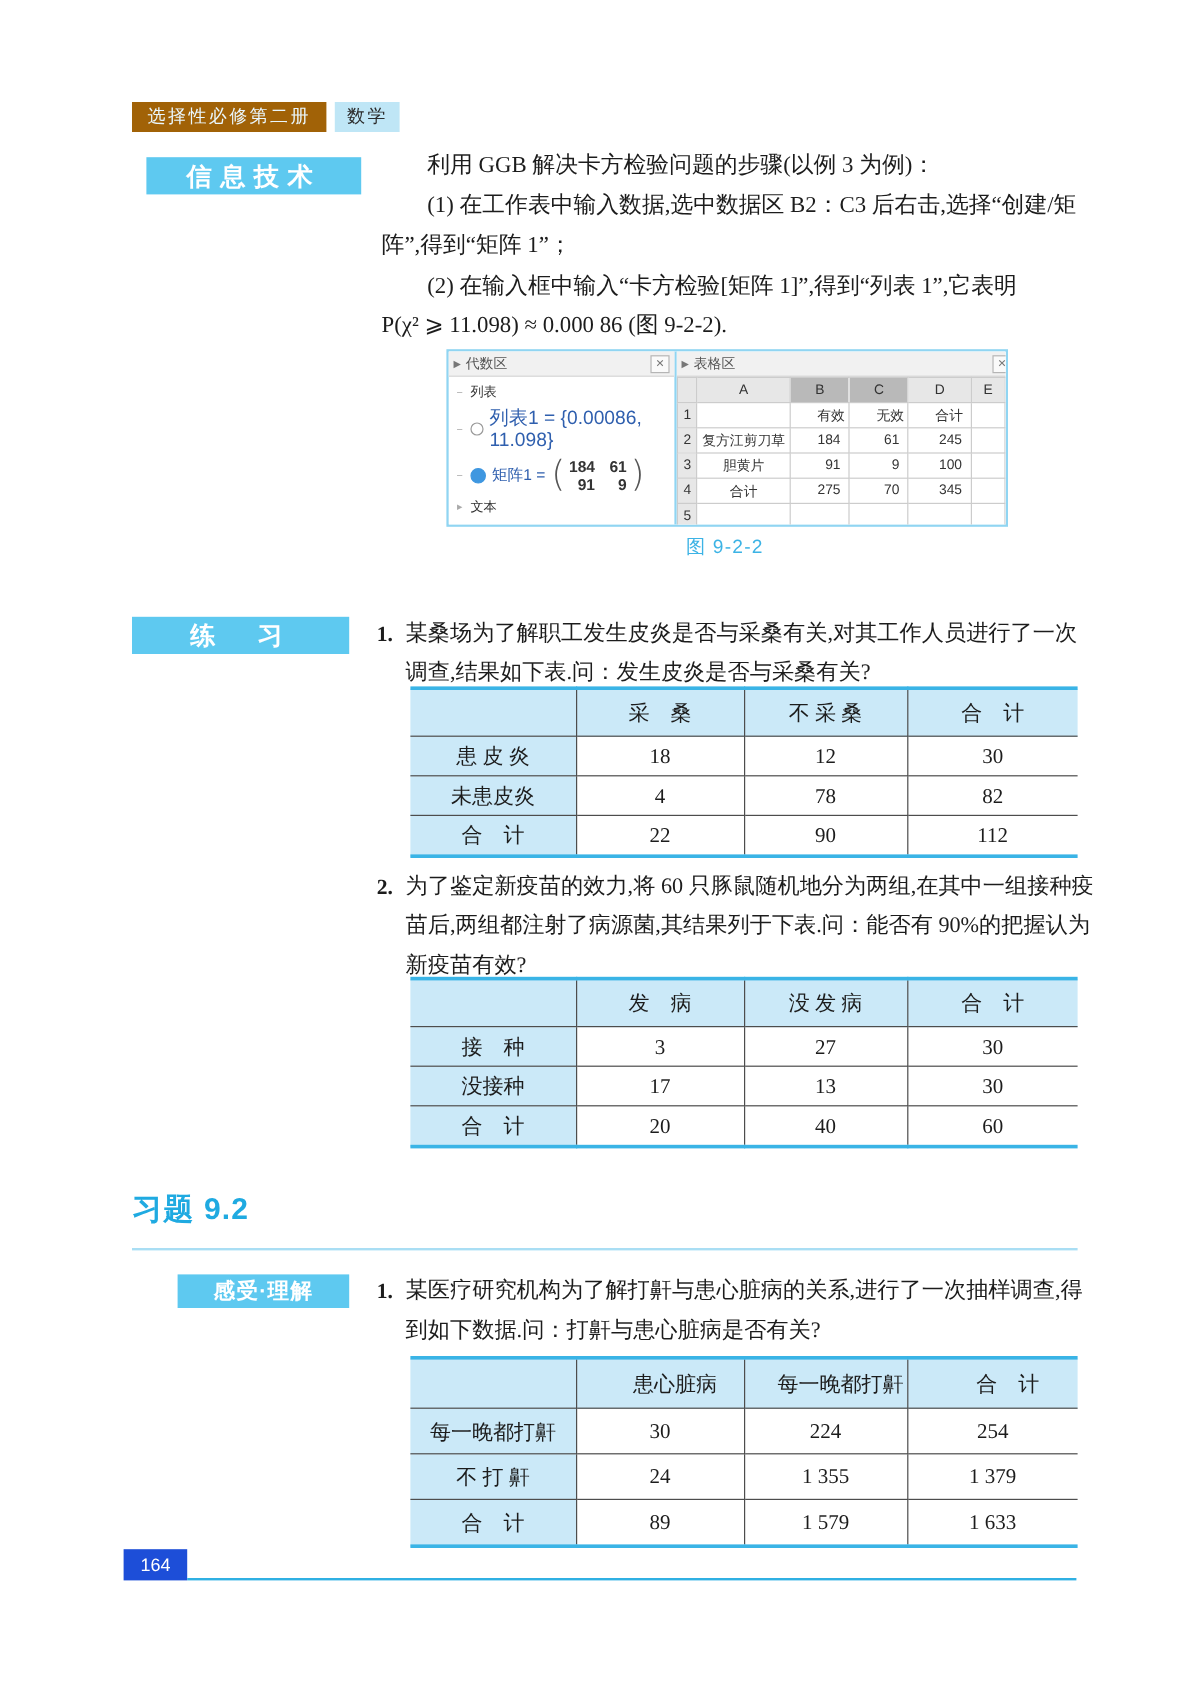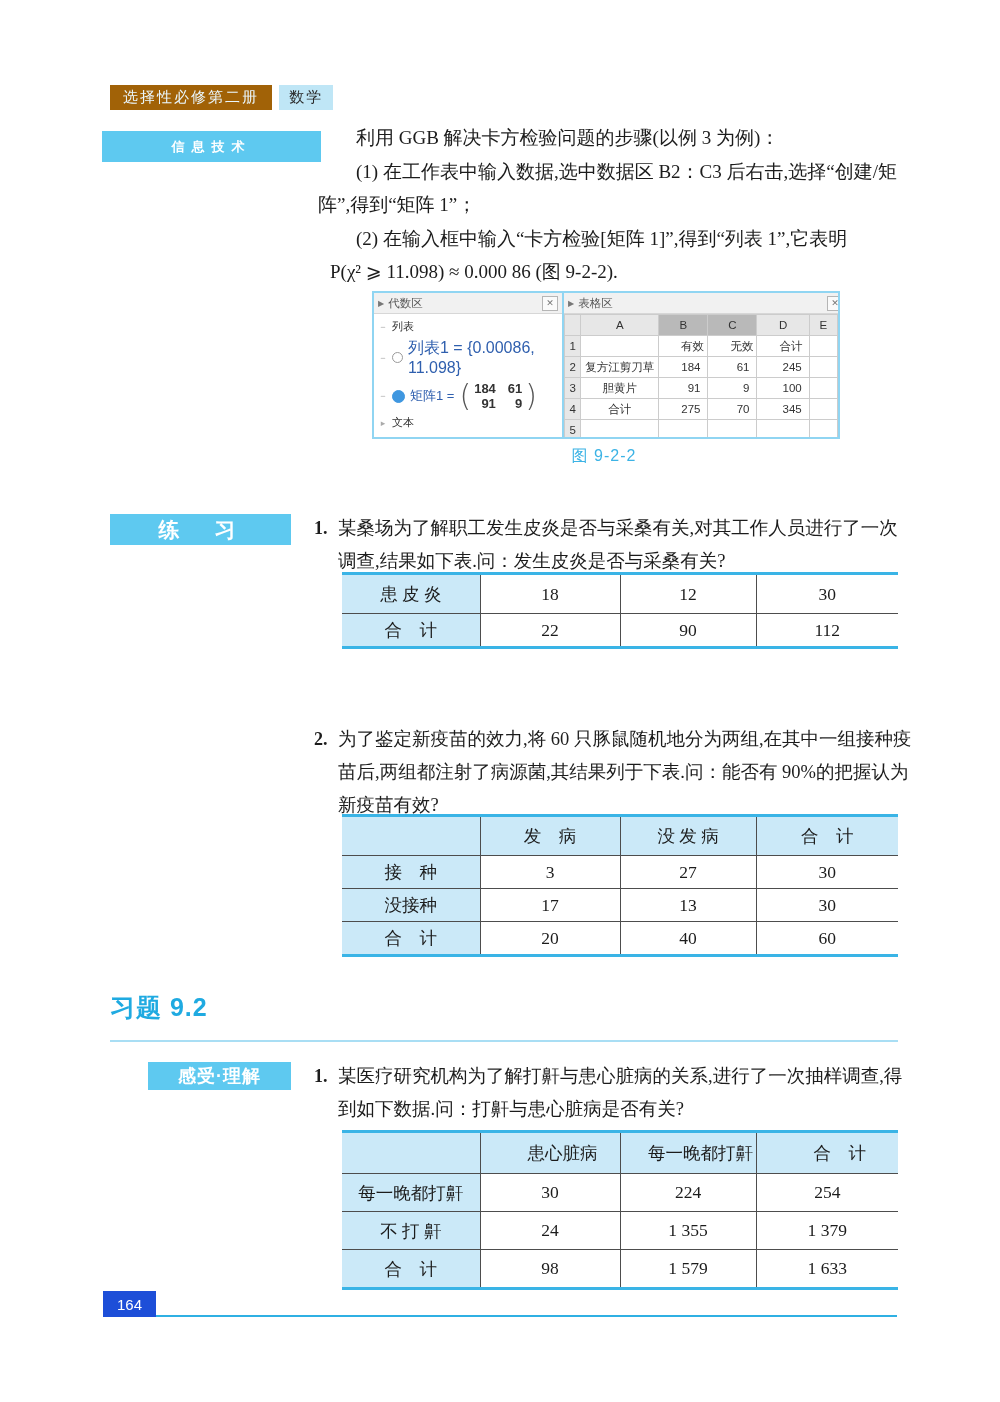--- a/index.html
+++ b/index.html
@@ -8,28 +8,28 @@
   .sans { font-family:"Liberation Sans","DejaVu Sans",sans-serif; }
 
   
   .book-header { position:absolute; left:110px; top:85px; font-family:"Liberation Sans","DejaVu Sans",sans-serif; font-size:15px; }
   .book-badge { display:inline-block; background:#a16207; color:#eaf7fd; padding:3px 13px; letter-spacing:2px; }
   .subject-badge { display:inline-block; background:#bfe6f6; color:#2b2b2b; padding:3px 10px; margin-left:3px; letter-spacing:2px; }
 
   
   .side-badge { position:absolute; background:#5ec9f0; color:#ffffff; display:flex; align-items:center; justify-content:center;
                 font-family:"Liberation Sans","DejaVu Sans",sans-serif; font-weight:bold; }
-  #info-badge     { left:102px; top:131px;  width:219px; height:31px; font-size:13px; letter-spacing:7px; }
+  #info-badge     { left:122px; top:131px;  width:179px; height:31px; font-size:21px; letter-spacing:7px; }
   #practice-badge { left:110px; top:514px;  width:181px; height:31px; font-size:21px; letter-spacing:7px; }
   #perceive-badge { left:148px; top:1062px; width:143px; height:28px; font-size:18px; letter-spacing:1px; }
 
   
   .intro-block { position:absolute; left:318px; top:121px; width:594px; font-size:19px; line-height:33.5px; }
   .intro-block p { margin:0; text-indent:2em; }
-  .intro-block p.noindent { text-indent:0;margin-left:12px; }
+  .intro-block p.noindent { text-indent:0; }
 
   
   .ggb { position:absolute; left:372px; top:291px; width:464px; height:144px; border:2px solid #90d5f2; display:flex;
          background:#ffffff; font-family:"Liberation Sans","DejaVu Sans",sans-serif; font-size:11px; color:#333; }
   .ggb-left  { width:188px; border-right:2px solid #90d5f2; display:flex; flex-direction:column; background:#fff; }
   .ggb-right { flex:1; display:flex; flex-direction:column; overflow:hidden; background:#fff; }
   .tbar { height:20px; background:#f1f1f1; border-bottom:1px solid #d7d7d7; display:flex; align-items:center;
           padding:0 4px; gap:4px; color:#555; flex:0 0 auto; }
   .tbar .arrow { font-size:8px; color:#777; }
   .tbar .ttl { font-size:11.5px; }
@@ -233,25 +233,37 @@
   </div>
 
   <table class="ex-table" id="table1">
     <colgroup>
         <col style="width:138px">
         <col style="width:140px">
         <col style="width:136px">
         <col style="width:142px">
       </colgroup>
     <tbody>
+        <tr>
+      <th class="hd"></th>
+      <th class="hd">采　桑</th>
+      <th class="hd">不 采 桑</th>
+      <th class="hd">合　计</th>
+    </tr>
     <tr>
       <td class="hd">患 皮 炎</td>
       <td>18</td>
       <td>12</td>
       <td>30</td>
+    </tr>
+    <tr>
+      <td class="hd">未患皮炎</td>
+      <td>4</td>
+      <td>78</td>
+      <td>82</td>
     </tr>
     <tr>
       <td class="hd">合　计</td>
       <td>22</td>
       <td>90</td>
       <td>112</td>
     </tr>
   </tbody>
     </table>
 
@@ -326,21 +338,21 @@
       <td>254</td>
     </tr>
     <tr>
       <td class="hd">不 打 鼾</td>
       <td>24</td>
       <td>1 355</td>
       <td>1 379</td>
     </tr>
     <tr>
       <td class="hd">合　计</td>
-      <td>98</td>
+      <td>89</td>
       <td>1 579</td>
       <td>1 633</td>
     </tr>
   </tbody>
     </table>
 
   <div class="footer-page">164</div>
   <div class="footer-rule"></div>
 
 </div>

